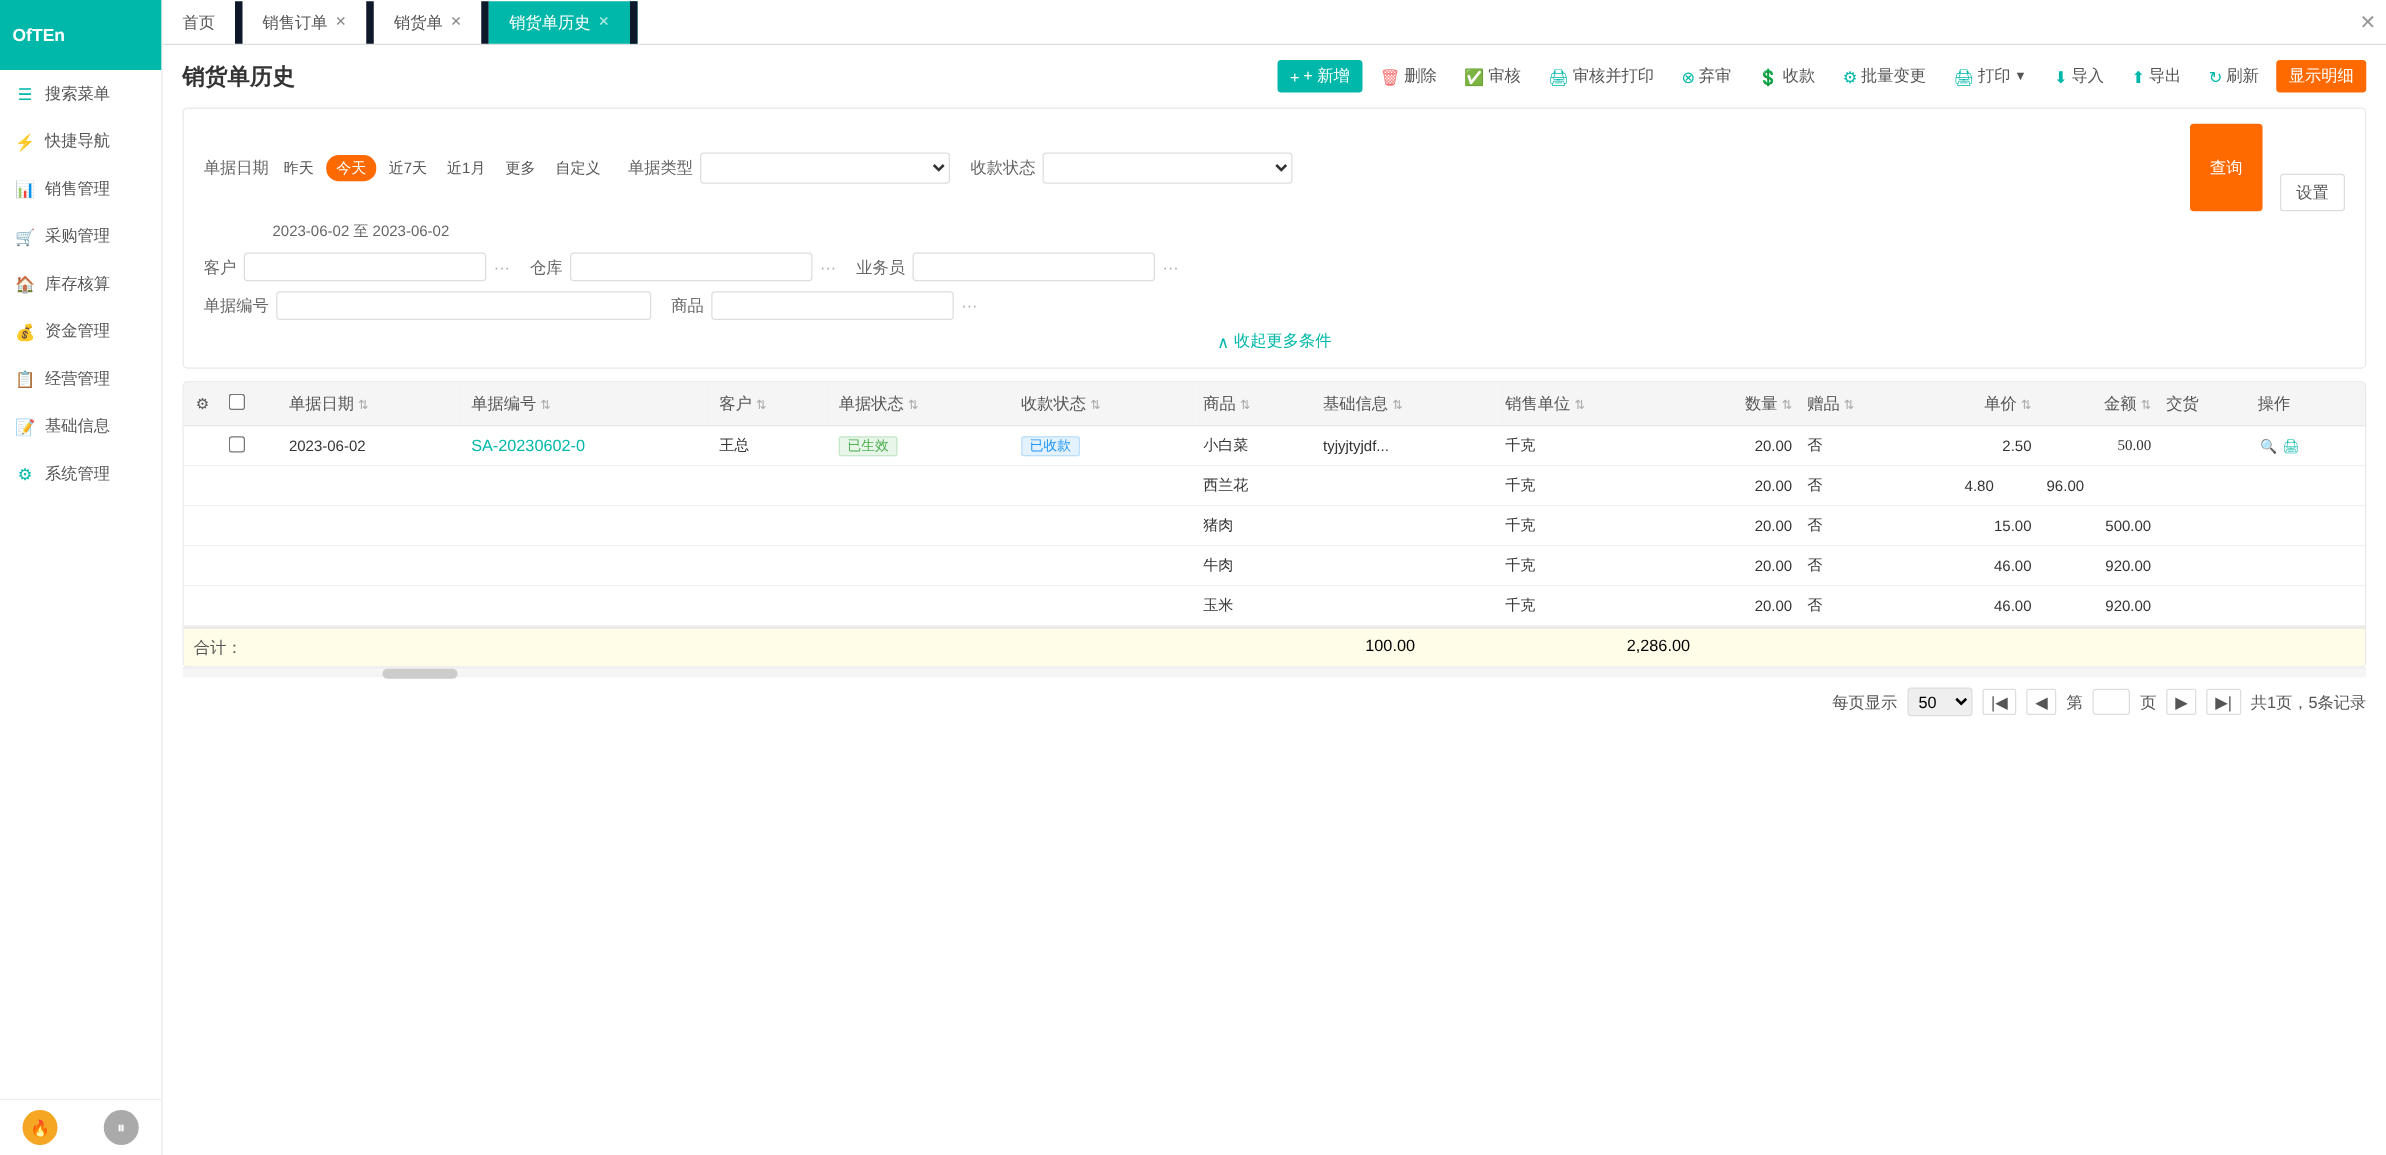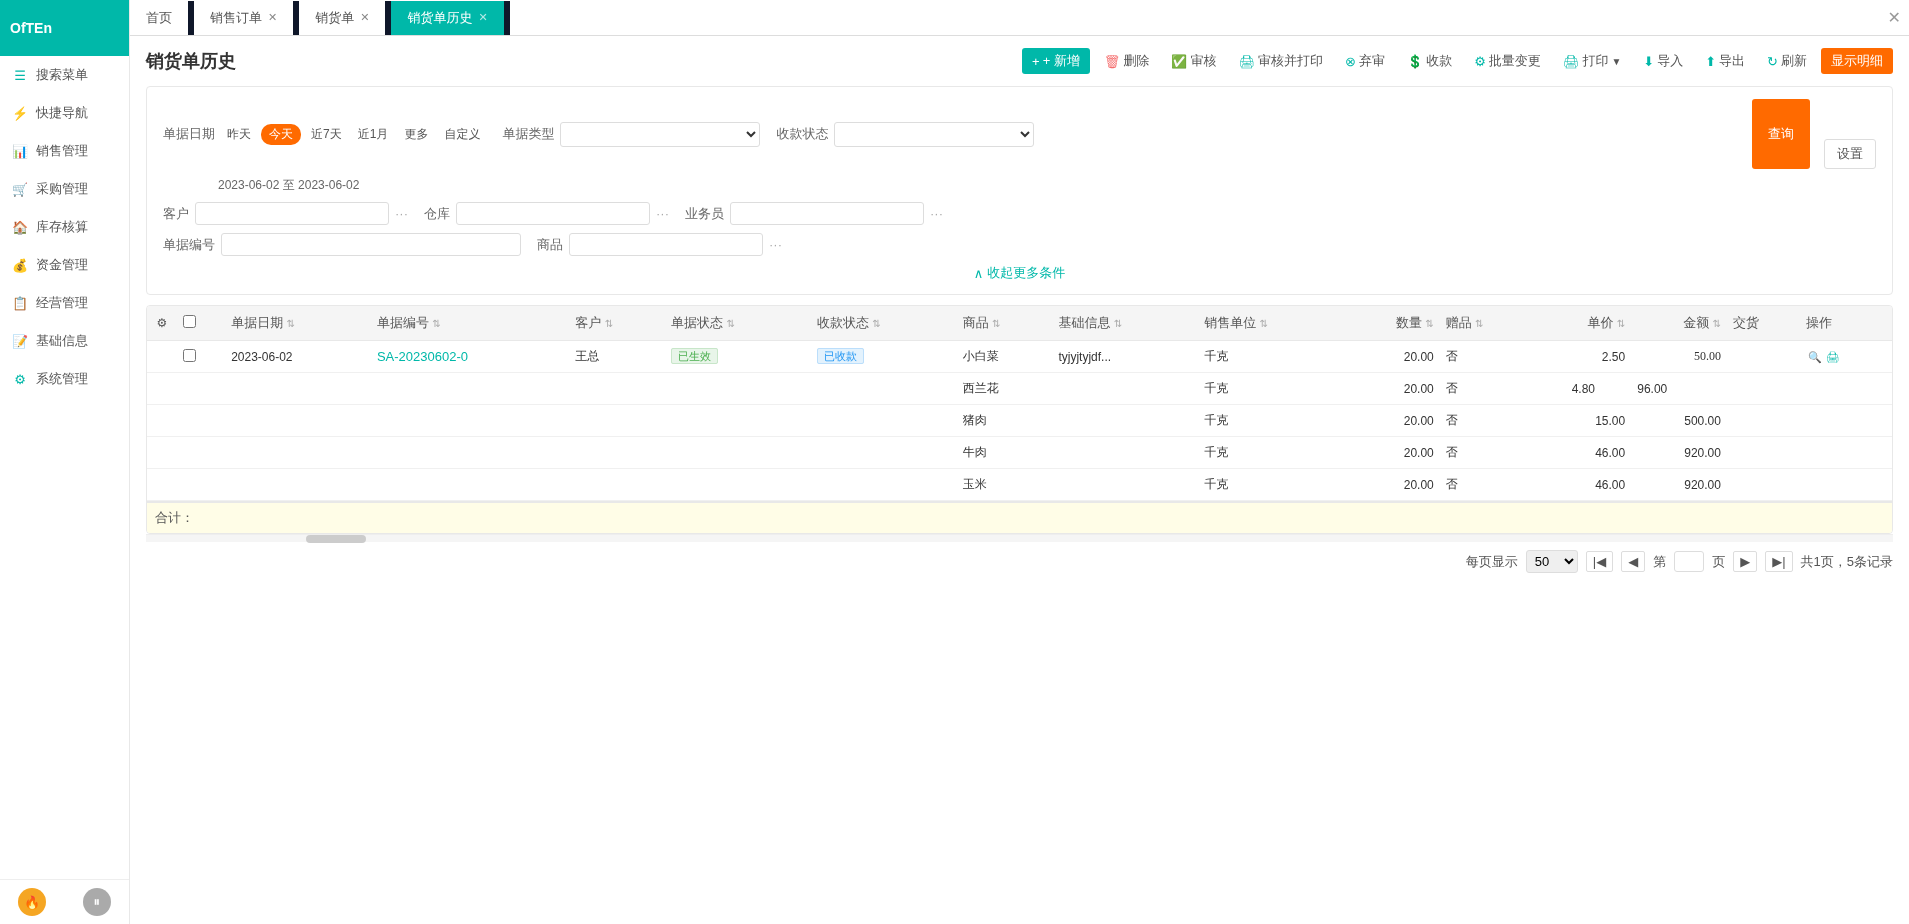--- a/index.html
+++ b/index.html
@@ -436,20 +436,24 @@
       <td style="text-align:right;">46.00</td>
       <td style="text-align:right;">920.00</td>
       <td></td>
       <td></td>
     </tr>
           </tbody>
       </table>
 
       <div class="table-footer">
         <span class="footer-label">合计：</span>
+        <div class="footer-values">
+          <span class="footer-total-qty" style="margin-left: 750px;">100.00</span>
+          <span class="footer-total-amt" style="margin-left: 80px;">2,286.00</span>
+        </div>
       </div>
     </div>
 
     <div class="scroll-bar-area">
       <div class="scroll-thumb"></div>
     </div>
 
     <div class="pagination-bar">
       <span>每页显示</span>
       <select class="page-size-select">

